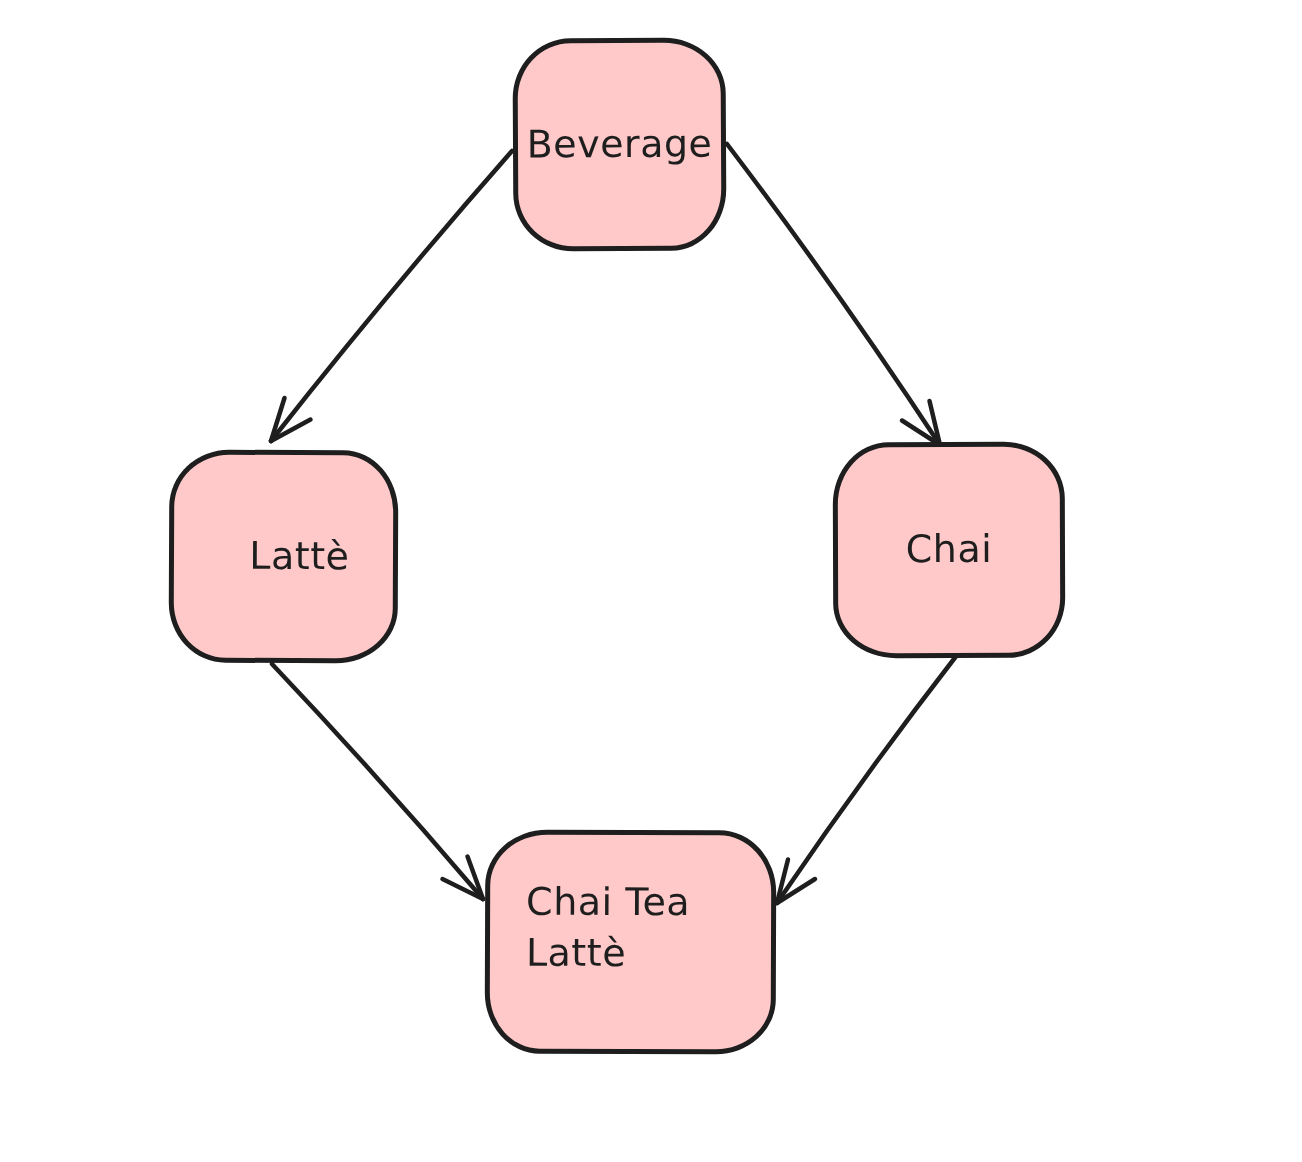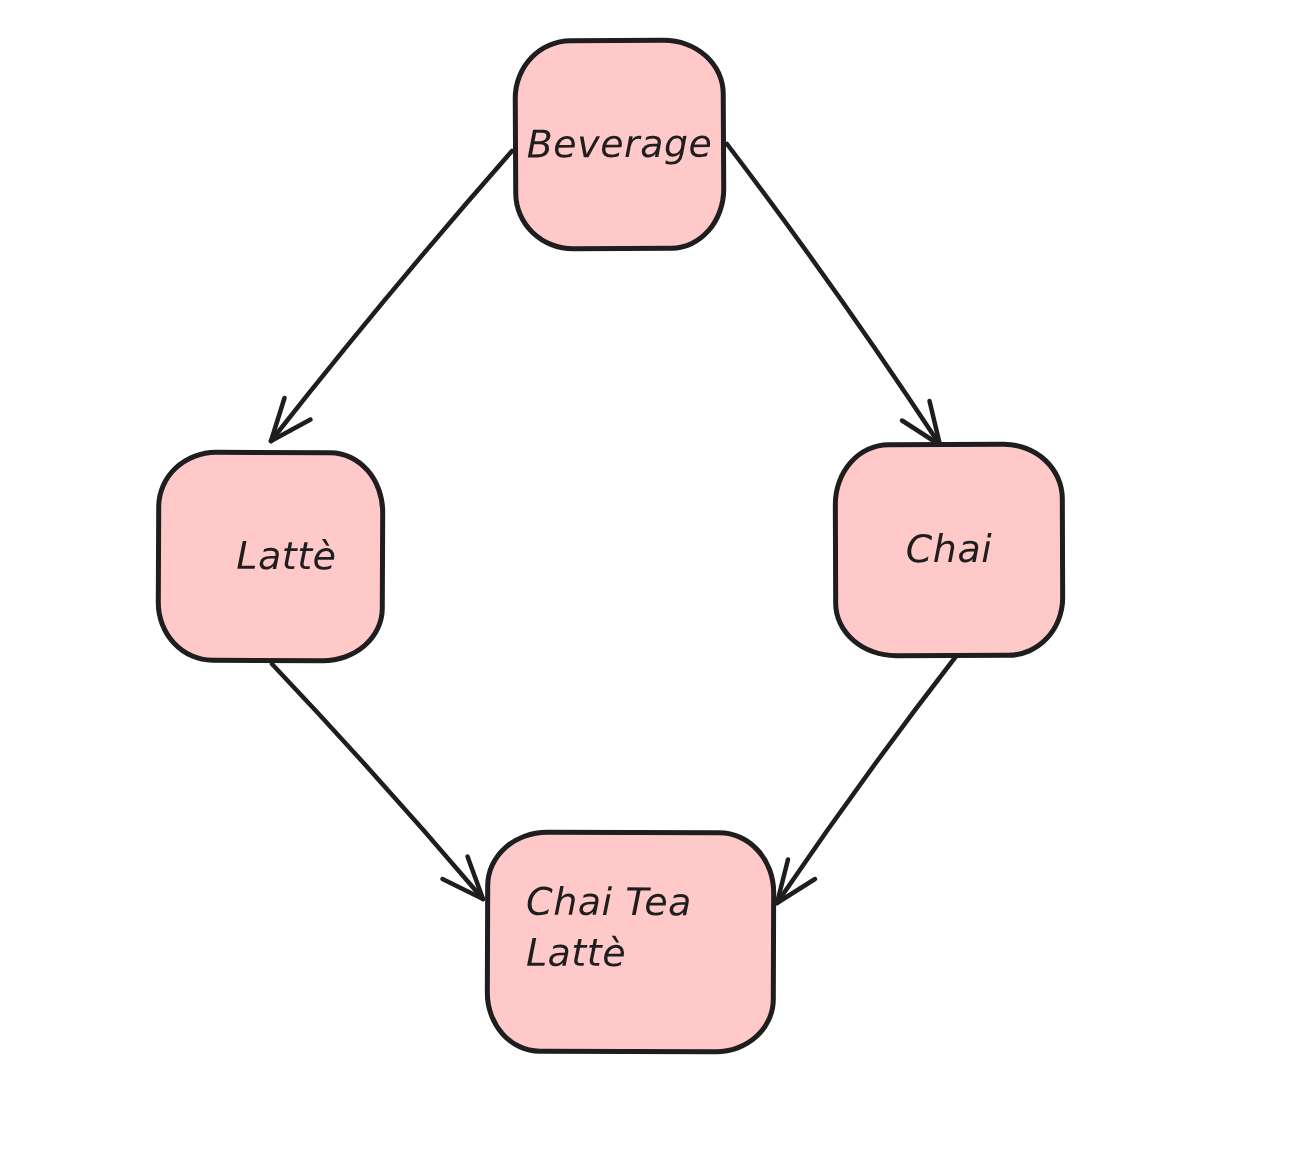--- a/index.html
+++ b/index.html
@@ -7,21 +7,20 @@
     padding: 0;
     background: #ffffff;
   }
   .canvas {
     position: relative;
     width: 1302px;
     height: 1162px;
     background: var(--canvas-bg, #ffffff);
     overflow: hidden;
     font-family: "DejaVu Sans", sans-serif;
-    font-style: italic;
   }
   .edges-svg {
     position: absolute;
     left: 0;
     top: 0;
     width: 1302px;
     height: 1162px;
     pointer-events: none;
   }
   .edges-svg path {
@@ -45,21 +44,21 @@
     display: flex;
     align-items: center;
     justify-content: center;
   }
   .node-beverage {
     left: 513px; top: 38px; width: 213px; height: 213px;
     border-radius: 58px 62px 55px 60px / 60px 56px 62px 58px;
     transform: rotate(-0.3deg);
   }
   .node-latte {
-    left: 156px; top: 450px; width: 229px; height: 213px;
+    left: 169px; top: 450px; width: 229px; height: 213px;
     border-radius: 60px 55px 62px 57px / 57px 62px 55px 60px;
     transform: rotate(0.25deg);
     padding-left: 32px;
   }
   .node-chai {
     left: 825px; top: 442px; width: 232px; height: 216px;
     border-radius: 56px 61px 57px 63px / 62px 57px 60px 55px;
     transform: rotate(-0.2deg);
     margin-left: 8px;
   }

